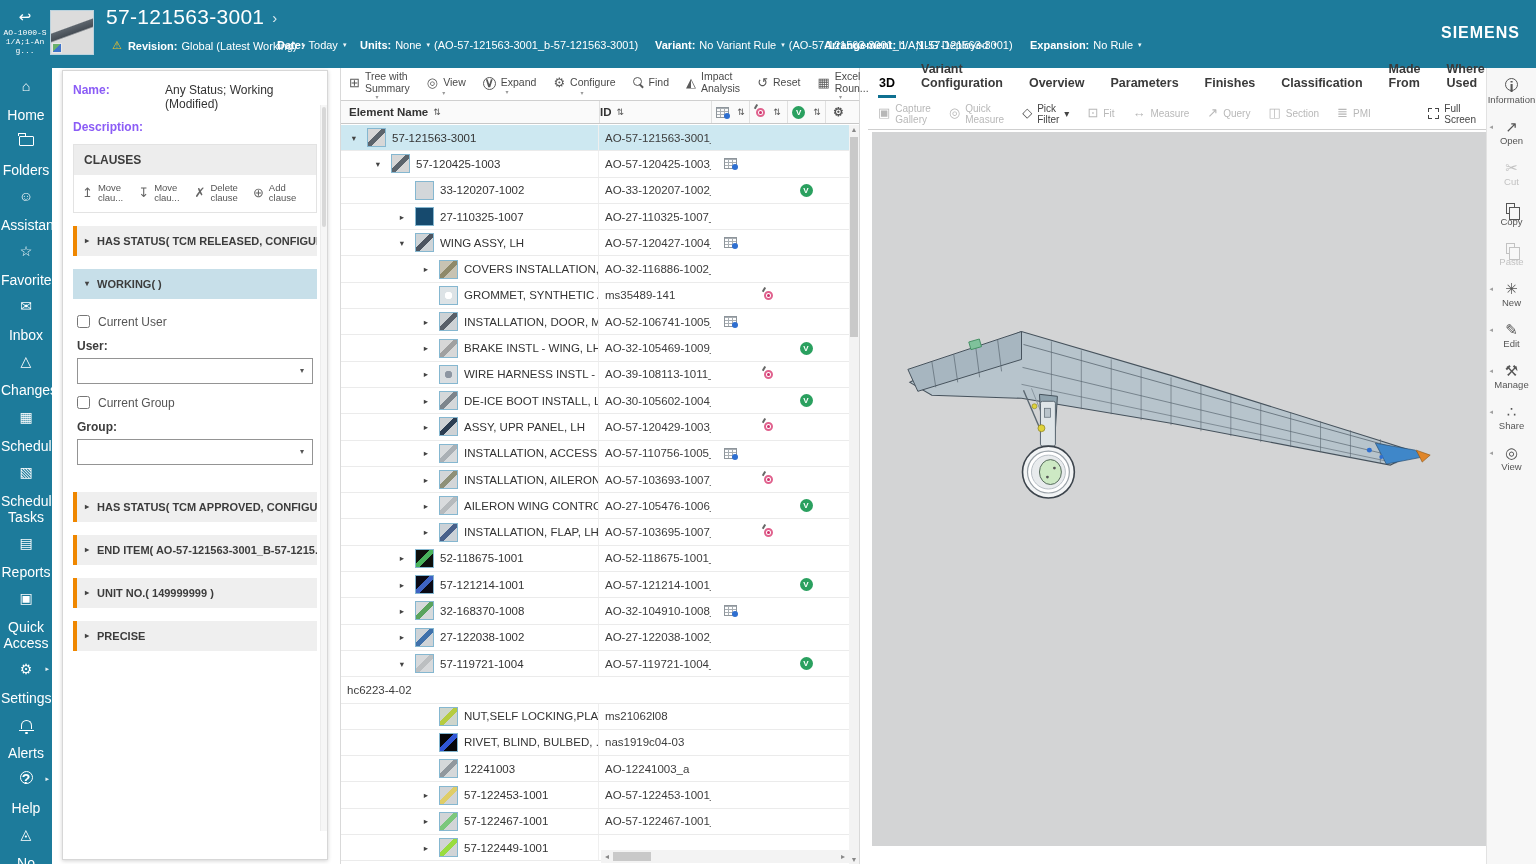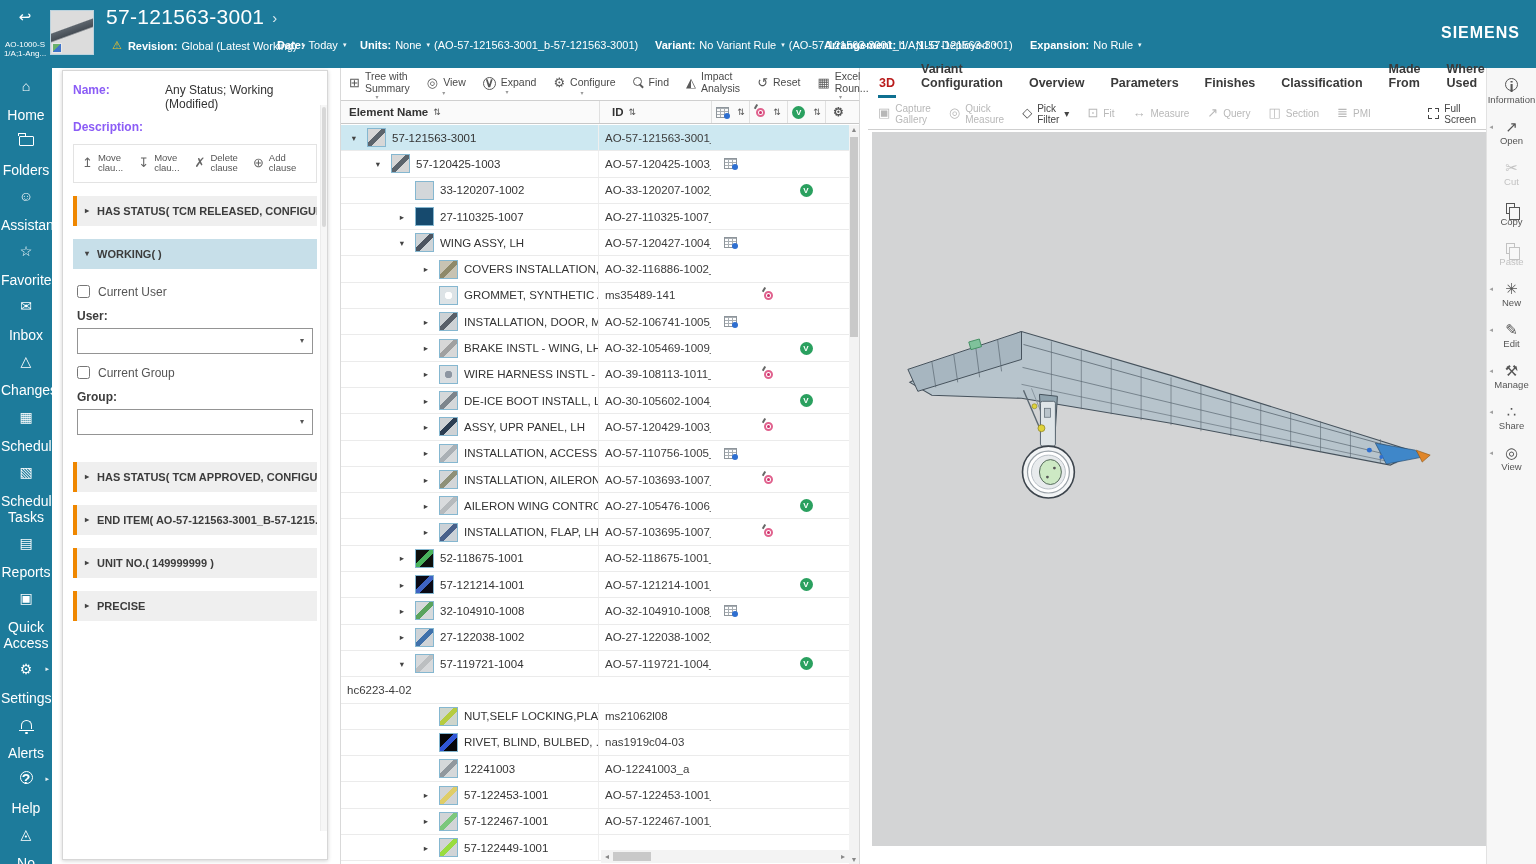--- a/index.html
+++ b/index.html
@@ -4,21 +4,21 @@
 <style>
   html,body{margin:0;padding:0;background:#fff;}
   *{box-sizing:border-box;}
   #app{position:relative;width:1536px;height:864px;overflow:hidden;
        font-family:"Liberation Sans",sans-serif;color:#333;background:#fff;}
 
   
   .hdr{position:absolute;top:0;left:0;right:0;height:68px;background:#1d7b9b;color:#fff;}
   .backblk{position:absolute;left:0;top:8px;width:50px;text-align:center;cursor:pointer;}
   .backblk .ic{font-size:15px;}
-  .backlbl{font-size:8px;line-height:1.15;margin-top:14px;word-break:break-all;padding:0 2px;}
+  .backlbl{font-size:8px;line-height:1.15;margin-top:2px;word-break:break-all;padding:0 2px;font-family:Liberation Mono, monospace;}
   .hthumb{position:absolute;left:50px;top:10px;width:44px;height:45px;border:1px solid #bcd3de;
           background:linear-gradient(160deg,transparent 38%,#5c646c 40%,#474e56 52%,transparent 55%),#dcdcdc;}
   .hthumb .mini{position:absolute;left:1px;bottom:1px;width:10px;height:10px;
           background:linear-gradient(135deg,#69b06b 50%,#3f74c9 50%);border:1px solid #e8e8e8;}
   .htitle{position:absolute;left:106px;top:5px;font-size:21px;font-weight:400;letter-spacing:.3px;display:flex;align-items:center;gap:8px;}
   .htitle .chev{font-size:15px;opacity:.85;}
   .cfg{position:absolute;top:39px;font-size:11px;display:flex;align-items:center;gap:4px;white-space:nowrap;}
   .cfg b{font-weight:bold;}
   .cfg .caret{font-size:7px;opacity:.95;margin-left:1px;}
   .warn{color:#f6c026;font-size:11px;margin-right:2px;}
@@ -71,21 +71,21 @@
         border-left:1px solid #d9d9d9;border-right:1px solid #d9d9d9;}
   .t-toolbar{height:33px;display:flex;align-items:center;gap:17px;padding:0 8px;border-bottom:1px solid #cfcfcf;}
   .tbtn{position:relative;display:flex;align-items:center;gap:5px;font-size:10.5px;color:#4a4a4a;
         white-space:pre-line;line-height:1.1;cursor:pointer;padding-bottom:2px;}
   .tbtn .icg{font-size:13px;color:#5a5a5a;}
   .tbtn .bcaret{position:absolute;bottom:-4px;left:50%;margin-left:-4px;font-size:6px;color:#999;}
   .tbtn.pushR{margin-left:auto;}
   .t-cols{height:23px;display:flex;align-items:center;background:#fafafa;border-bottom:1px solid #c8c8c8;
           font-size:11.5px;font-weight:bold;color:#333;}
   .col-name{width:258px;display:flex;align-items:center;padding-left:8px;}
-  .col-id{width:112px;display:flex;align-items:center;padding-left:12px;border-left:1px solid #e0e0e0;height:100%;}
+  .col-id{width:112px;display:flex;align-items:center;padding-left:0;border-left:1px solid #e0e0e0;height:100%;}
   .col-badge{width:38px;display:flex;align-items:center;justify-content:center;gap:3px;border-left:1px solid #e0e0e0;height:100%;}
   .col-gear{width:26px;display:flex;align-items:center;justify-content:center;border-left:1px solid #e0e0e0;height:100%;}
   .sort{font-size:9px;color:#555;margin-left:5px;font-weight:normal;}
   .gear{font-size:12px;color:#555;cursor:pointer;}
   .t-rows{position:absolute;top:57px;left:0;right:10px;bottom:0;overflow:hidden;}
   .trow{display:flex;align-items:center;height:26.3px;border-bottom:1px solid #ebebeb;font-size:11.5px;cursor:pointer;background:#fff;}
   .trow.sel{background:#cde8f1;}
   .cell-name{width:258px;display:flex;align-items:center;gap:6px;overflow:hidden;white-space:nowrap;flex:none;height:100%;border-right:1px solid #efefef;}
   .ar{width:14px;flex:none;font-size:8.5px;color:#444;text-align:center;}
   .thumb{width:19px;height:19px;border:1px solid #85b7d0;flex:none;}
@@ -104,21 +104,21 @@
   .vscroll .varr{position:absolute;left:0;width:10px;font-size:7px;color:#888;text-align:center;cursor:pointer;}
   .vscroll .vthumb{position:absolute;left:1px;top:12px;width:8px;height:200px;background:#c9c9c9;cursor:pointer;}
   .hscroll{position:absolute;left:260px;width:248px;bottom:1px;height:13px;background:#f3f3f3;display:flex;align-items:center;}
   .hscroll .harr{font-size:8px;color:#888;width:12px;text-align:center;cursor:pointer;}
   .hscroll .hthumbbar{width:38px;height:9px;background:#c9c9c9;cursor:pointer;}
 
   
   .viewer{position:absolute;left:868px;right:50px;top:68px;bottom:0;background:#fff;}
   .vtabs{height:30px;display:flex;align-items:flex-end;gap:24px;padding:0 10px;}
   .tab{font-size:12.5px;font-weight:bold;color:#3a3a3a;padding:6px 1px 5px;cursor:pointer;border-bottom:3px solid transparent;}
-  .tab.active{color:#b91c1c;border-bottom-color:#0e7090;}
+  .tab.active{color:#000000;border-bottom-color:#0e7090;}
   .tab-over{margin-left:auto;font-size:14px;color:#777;cursor:pointer;padding-bottom:4px;}
   .v-toolbar{height:32px;display:flex;align-items:center;gap:18px;padding:0 10px;border-bottom:1px solid #cfcfcf;}
   .vbtn{position:relative;display:flex;align-items:center;gap:5px;font-size:10px;white-space:pre-line;line-height:1.1;cursor:pointer;color:#444;}
   .vbtn.dis{color:#b8b8b8;}
   .vbtn .icg{font-size:13px;}
   .vbtn.pushR{margin-left:auto;}
   .canvas{position:absolute;left:4px;right:0;top:64px;bottom:18px;background:#d3d4d5;overflow:hidden;}
   .canvas svg{position:absolute;left:0;top:0;width:100%;height:100%;}
 
   
@@ -232,20 +232,21 @@
     <div class="rp-body">
       <div class="frow">
         <div class="lab">Name:</div>
         <div>Any Status; Working (Modified)</div>
       </div>
       <div class="frow">
         <div class="lab">Description:</div>
         <div></div>
       </div>
       <div class="clausebox">
+        <div class="clausehdr">CLAUSES</div>
         <div class="cl-toolbar" id="clause-toolbar">
             <div class="cl-tbtn"><span class="icg">↥</span><span>Move
 clau...</span></div>
             <div class="cl-tbtn"><span class="icg">↧</span><span>Move
 clau...</span></div>
             <div class="cl-tbtn"><span class="icg">✗</span><span>Delete
 clause</span></div>
             <div class="cl-tbtn"><span class="icg">⊕</span><span>Add
 clause</span></div>
           </div>
@@ -567,21 +568,21 @@
           <div class="cell-badge"></div>
           <div class="cell-badge"></div>
           <div class="cell-badge">
             <span class="badge-v">V</span>
           </div>
         </div>
         <div class="trow">
           <div class="cell-name" style="padding-left: 54px;">
             <span class="ar">▸</span>
             <span class="thumb" style="background: linear-gradient(135deg, transparent 40%, rgb(90, 164, 94) 40%, rgb(90, 164, 94) 60%, transparent 60%), rgb(214, 218, 220);"></span>
-            <span class="rlabel">32-104910-1008</span>
+            <span class="rlabel">32-168370-1008</span>
           </div>
           <div class="cell-id">AO-32-104910-1008_a</div>
           <div class="cell-badge">
             <span class="badge-table"></span>
           </div>
           <div class="cell-badge"></div>
           <div class="cell-badge"></div>
         </div>
         <div class="trow">
           <div class="cell-name" style="padding-left: 54px;">

